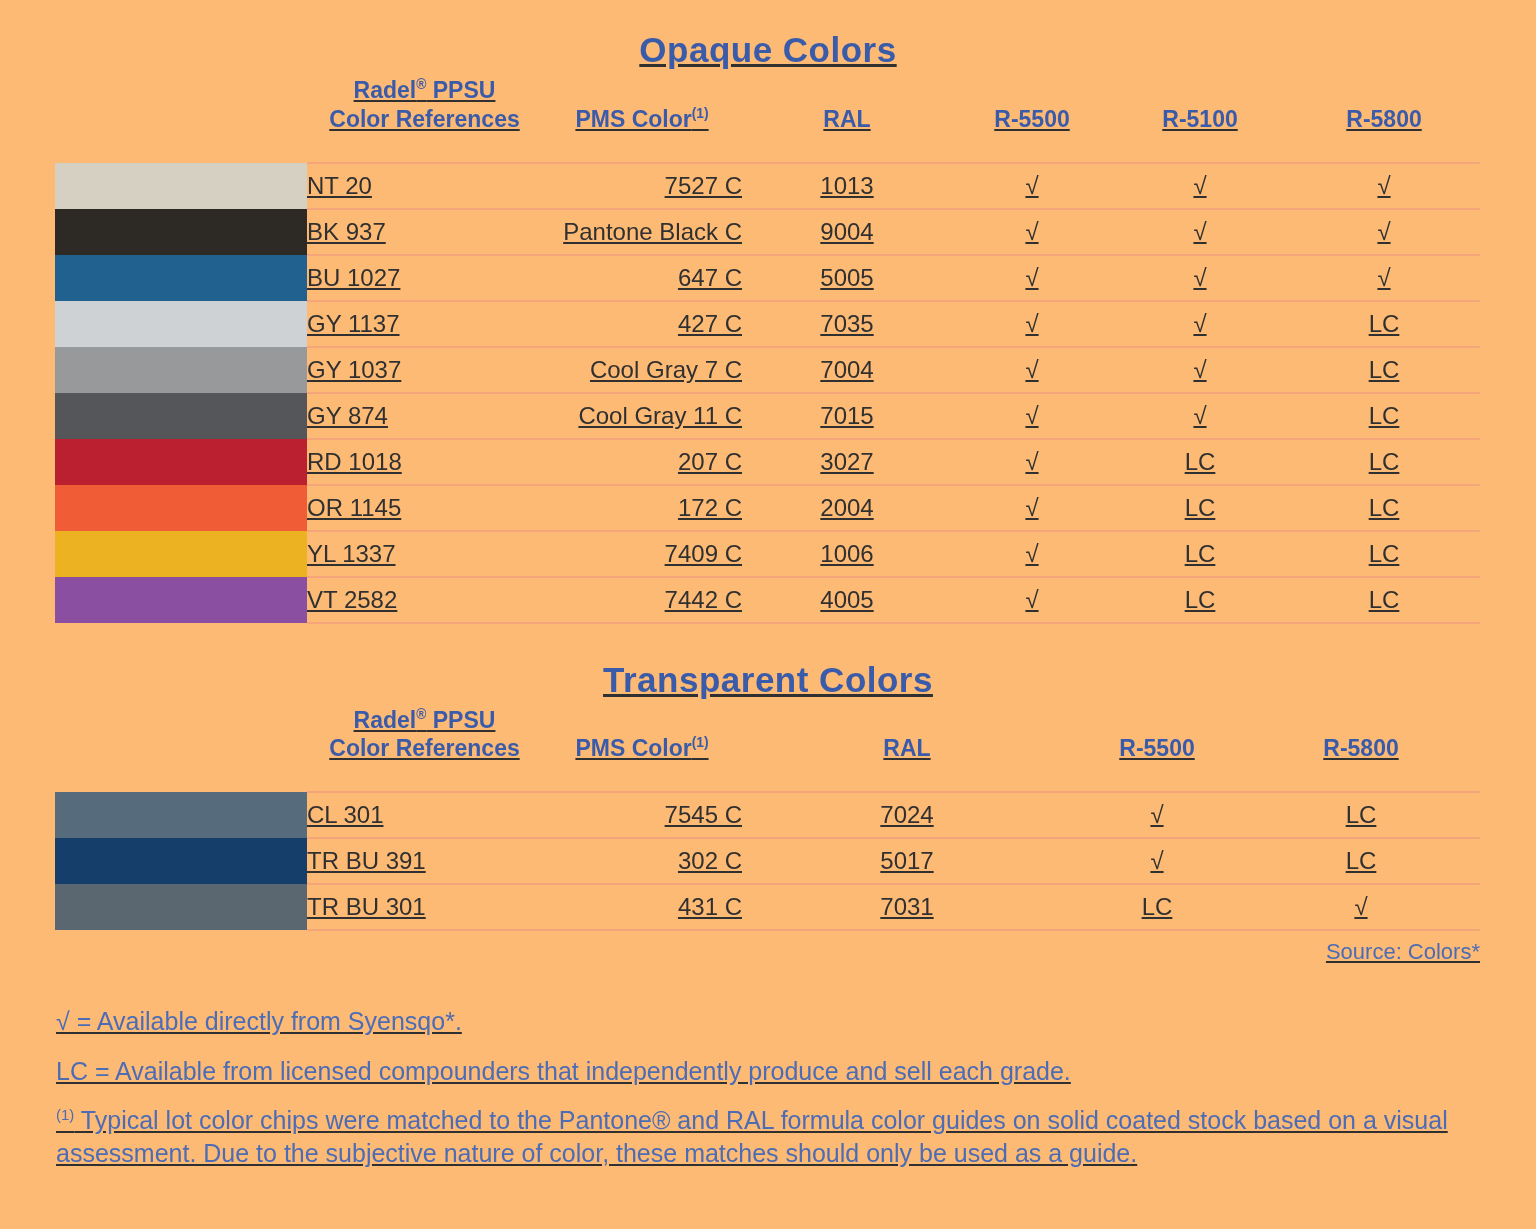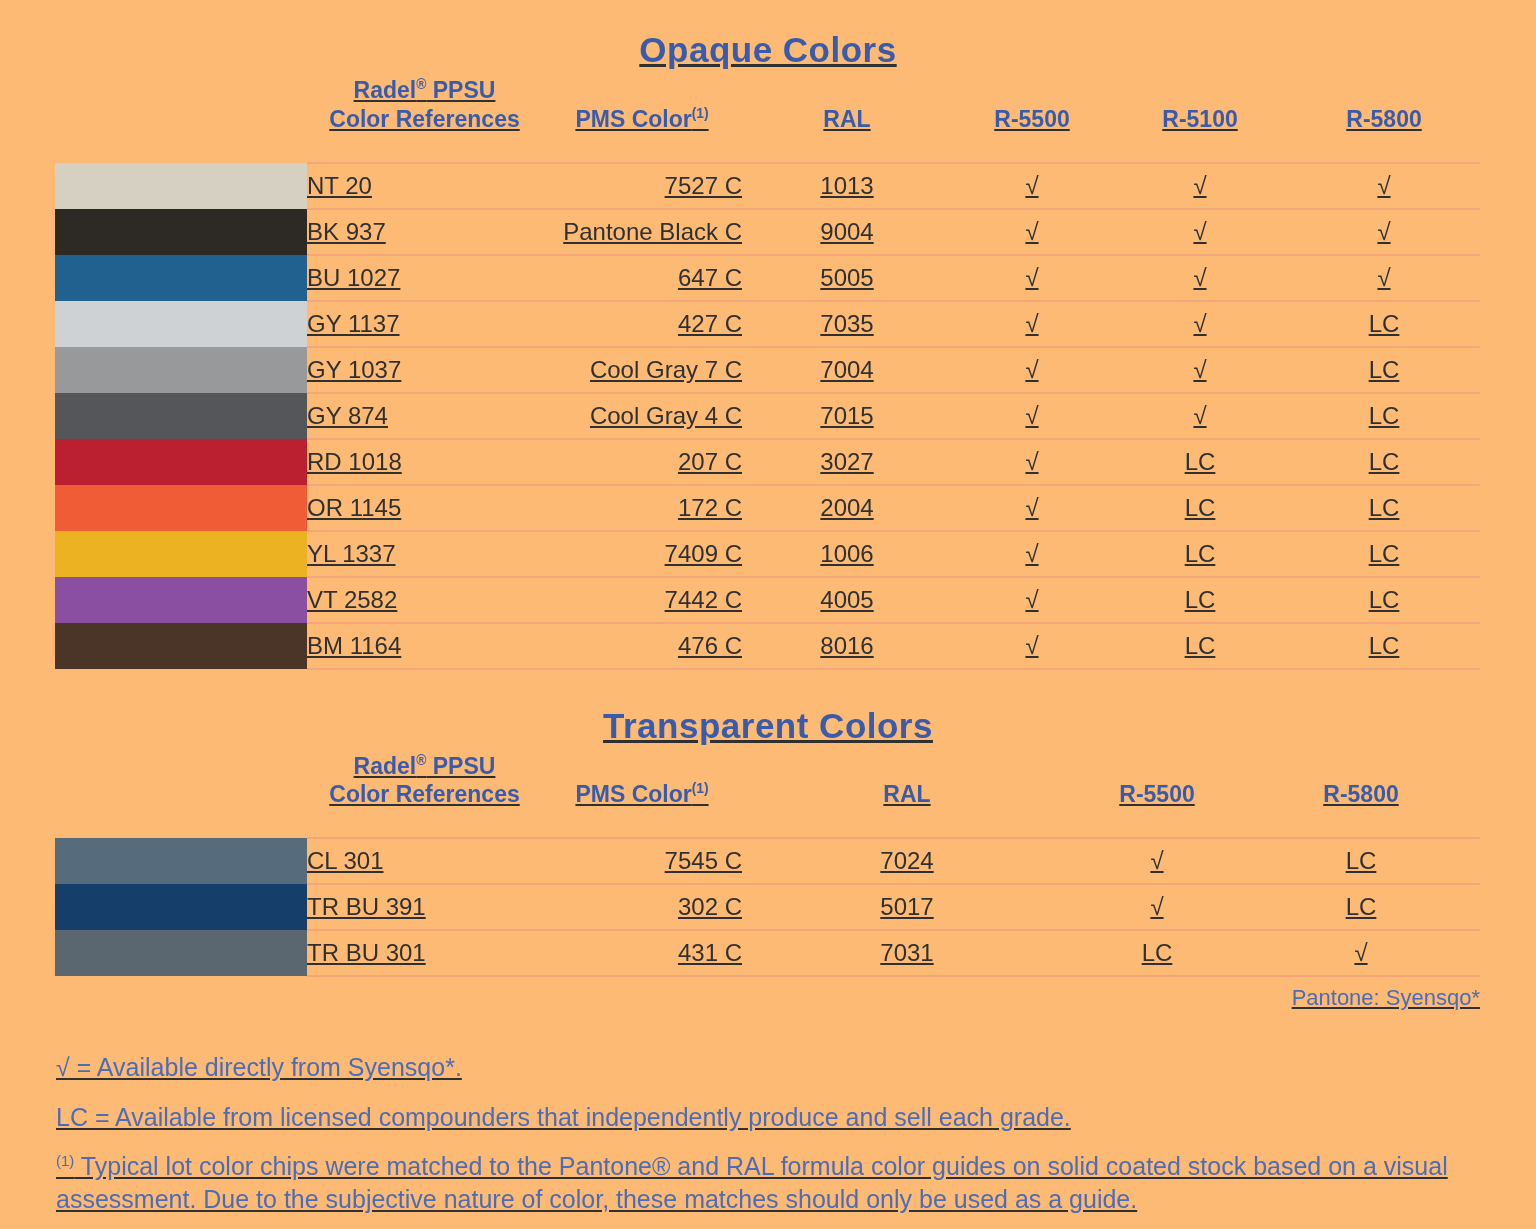--- a/index.html
+++ b/index.html
@@ -136,21 +136,21 @@
           <td class="ref">GY 1037</td>
           <td class="pms">Cool Gray 7 C</td>
           <td class="ral">7004</td>
           <td class="c4">√</td>
           <td class="c5">√</td>
           <td class="c6">LC</td>
         </tr>
         <tr>
           <td class="swatch" style="background: rgb(84, 86, 90);"></td>
           <td class="ref">GY 874</td>
-          <td class="pms">Cool Gray 4 C</td>
+          <td class="pms">Cool Gray 11 C</td>
           <td class="ral">7015</td>
           <td class="c4">√</td>
           <td class="c5">√</td>
           <td class="c6">LC</td>
         </tr>
         <tr>
           <td class="swatch" style="background: rgb(187, 32, 49);"></td>
           <td class="ref">RD 1018</td>
           <td class="pms">207 C</td>
           <td class="ral">3027</td>
@@ -174,29 +174,20 @@
           <td class="ral">1006</td>
           <td class="c4">√</td>
           <td class="c5">LC</td>
           <td class="c6">LC</td>
         </tr>
         <tr>
           <td class="swatch" style="background: rgb(138, 79, 160);"></td>
           <td class="ref">VT 2582</td>
           <td class="pms">7442 C</td>
           <td class="ral">4005</td>
-          <td class="c4">√</td>
-          <td class="c5">LC</td>
-          <td class="c6">LC</td>
-        </tr>
-        <tr>
-          <td class="swatch" style="background: rgb(75, 53, 41);"></td>
-          <td class="ref">BM 1164</td>
-          <td class="pms">476 C</td>
-          <td class="ral">8016</td>
           <td class="c4">√</td>
           <td class="c5">LC</td>
           <td class="c6">LC</td>
         </tr>
       </tbody>
   </table>
 
   <h1 class="section-title title-transparent">Transparent Colors</h1>
 
   <table class="colors">
@@ -242,21 +233,21 @@
           <td class="swatch" style="background: rgb(90, 103, 112);"></td>
           <td class="ref">TR BU 301</td>
           <td class="pms">431 C</td>
           <td class="ral">7031</td>
           <td class="c4">LC</td>
           <td class="c5">√</td>
         </tr>
       </tbody>
   </table>
 
-  <div class="source-note">Pantone: Syensqo*</div>
+  <div class="source-note">Source: Colors*</div>
 
   <div class="legend">
     <p>√ = Available directly from Syensqo*.</p>
     <p>LC = Available from licensed compounders that independently produce and sell each grade.</p>
     <p class="footnote"><sup>(1)</sup><span> Typical lot color chips were matched to the Pantone® and RAL formula color guides on solid coated stock based on a visual assessment. Due to the subjective nature of color, these matches should only be used as a guide.</span></p>
   </div>
 
 </div>
 
 </body></html>

